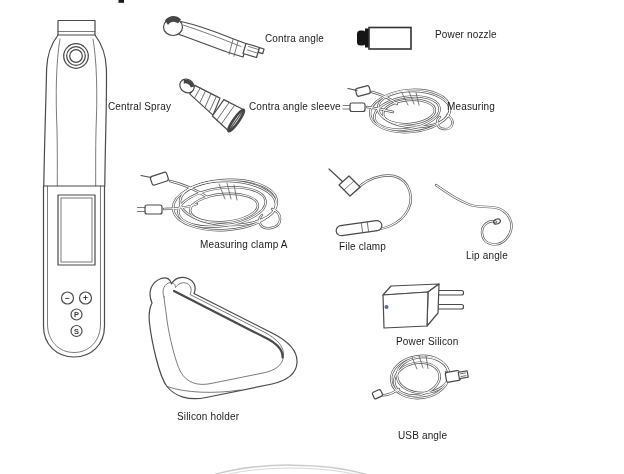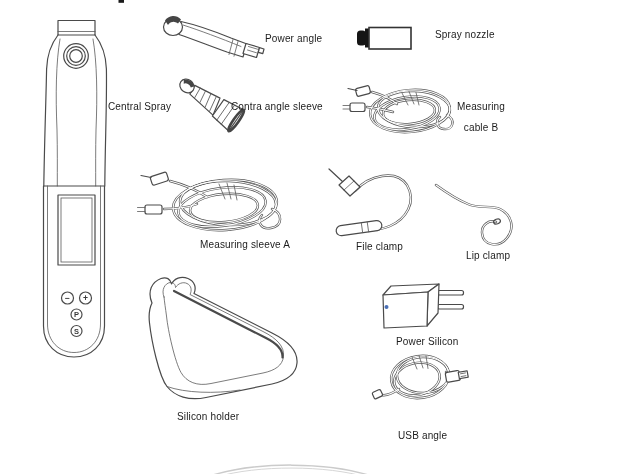--- a/index.html
+++ b/index.html
@@ -1,20 +1,20 @@
 <!DOCTYPE html>
 <html><head>
 <meta charset="utf-8">
 <style>
   html,body{margin:0;padding:0;background:#ffffff;}
   .stage{position:relative;width:624px;height:474px;background:#ffffff;overflow:hidden;
          font-family:"Liberation Sans","DejaVu Sans",sans-serif;}
   .stage svg.canvas{position:absolute;left:0;top:0;}
   .label{position:absolute;font-size:10px;color:#1c1c1c;letter-spacing:.15px;white-space:nowrap;}
-  .label2{text-align:center;line-height:21px;}
+  .label2{line-height:21px;}
   .ln{fill:none;stroke:#4a4a4a;stroke-width:1.2;stroke-linejoin:round;stroke-linecap:round;}
   .lnf{fill:#ffffff;stroke:#4a4a4a;stroke-width:1.2;stroke-linejoin:round;}
   .thin{fill:none;stroke:#5a5a5a;stroke-width:.8;stroke-linecap:round;}
   .tube-o{fill:none;stroke:#585858;stroke-width:2.4;stroke-linecap:round;stroke-linejoin:round;}
   .tube-i{fill:none;stroke:#ffffff;stroke-width:1.05;stroke-linecap:round;stroke-linejoin:round;}
   .btn-t{font-size:8.5px;font-weight:bold;fill:#3a3a3a;text-anchor:middle;}
   .btn-s{font-size:7.5px;font-weight:bold;fill:#3a3a3a;text-anchor:middle;}
   .deco{fill:none;stroke:#cbcbcb;stroke-width:1.5;}
   .deco2{fill:none;stroke:#d6d6d6;stroke-width:1;}
 </style>
@@ -212,35 +212,34 @@
     </g>
 
     <g>
       <path class="deco" d="M207,477 C252,461 332,461 377,478"></path>
       <path class="deco2" d="M217,477 C256,465 328,465 367,477.5"></path>
     </g>
   </svg>
 
   <div class="label" style="left:108px;top:101px">Central Spray</div>
 
-  <div class="label" style="left:265px;top:33px">Power angle</div>
-
-  <div class="label" style="left:435px;top:29px">Spray nozzle</div>
-
-  <div class="label" style="left:231px;top:101px">Contra angle sleeve</div>
+  <div class="label" style="left:265px;top:33px">Contra angle</div>
+
+  <div class="label" style="left:435px;top:29px">Power nozzle</div>
+
+  <div class="label" style="left:249px;top:101px">Contra angle sleeve</div>
 
   <div class="label label2" style="left:447px;top:96px;width:68px">
     <div>Measuring</div>
-    <div>cable B</div>
   </div>
 
-  <div class="label" style="left:200px;top:239px">Measuring sleeve A</div>
-
-  <div class="label" style="left:356px;top:241px">File clamp</div>
-
-  <div class="label" style="left:466px;top:250px">Lip clamp</div>
+  <div class="label" style="left:200px;top:239px">Measuring clamp A</div>
+
+  <div class="label" style="left:339px;top:241px">File clamp</div>
+
+  <div class="label" style="left:466px;top:250px">Lip angle</div>
 
   <div class="label" style="left:177px;top:411px">Silicon holder</div>
 
   <div class="label" style="left:396px;top:336px">Power Silicon</div>
 
   <div class="label" style="left:398px;top:430px">USB angle</div>
 </div>
 
 </body></html>

